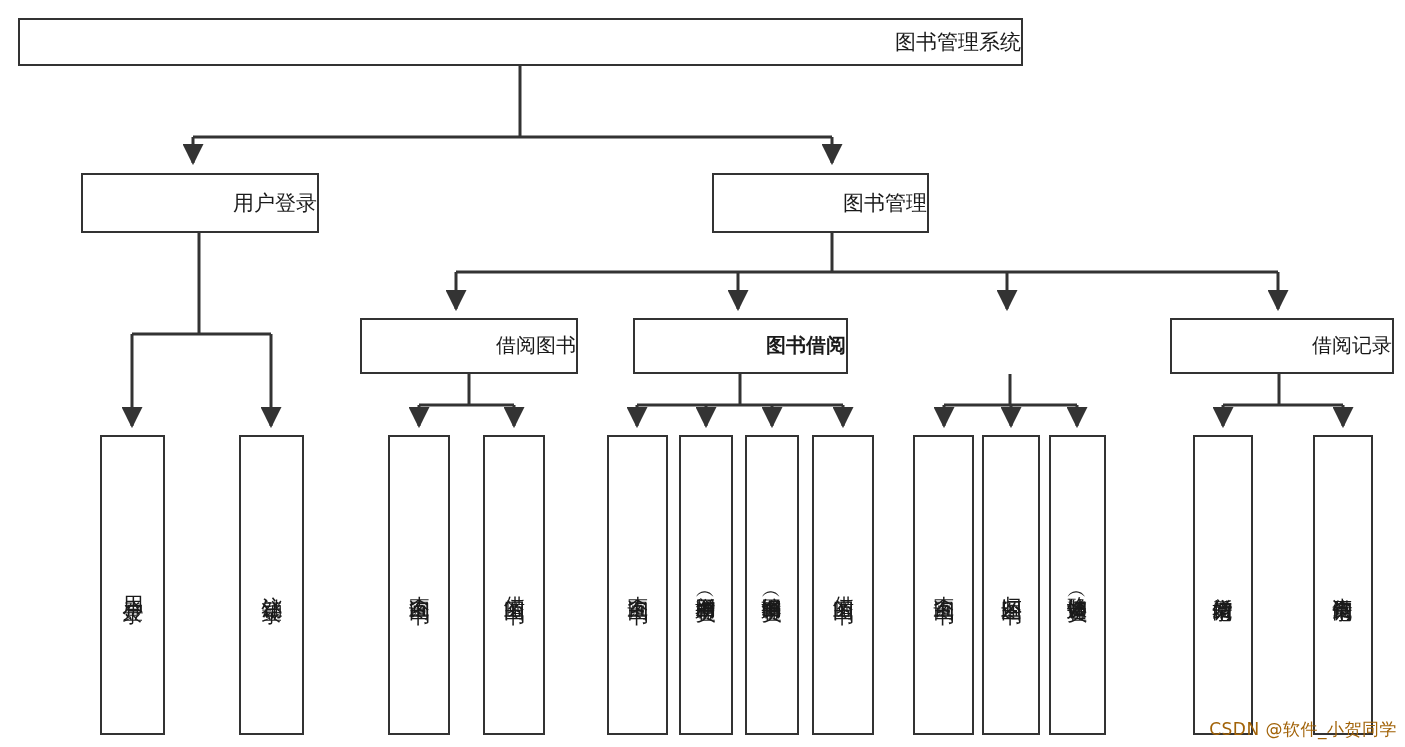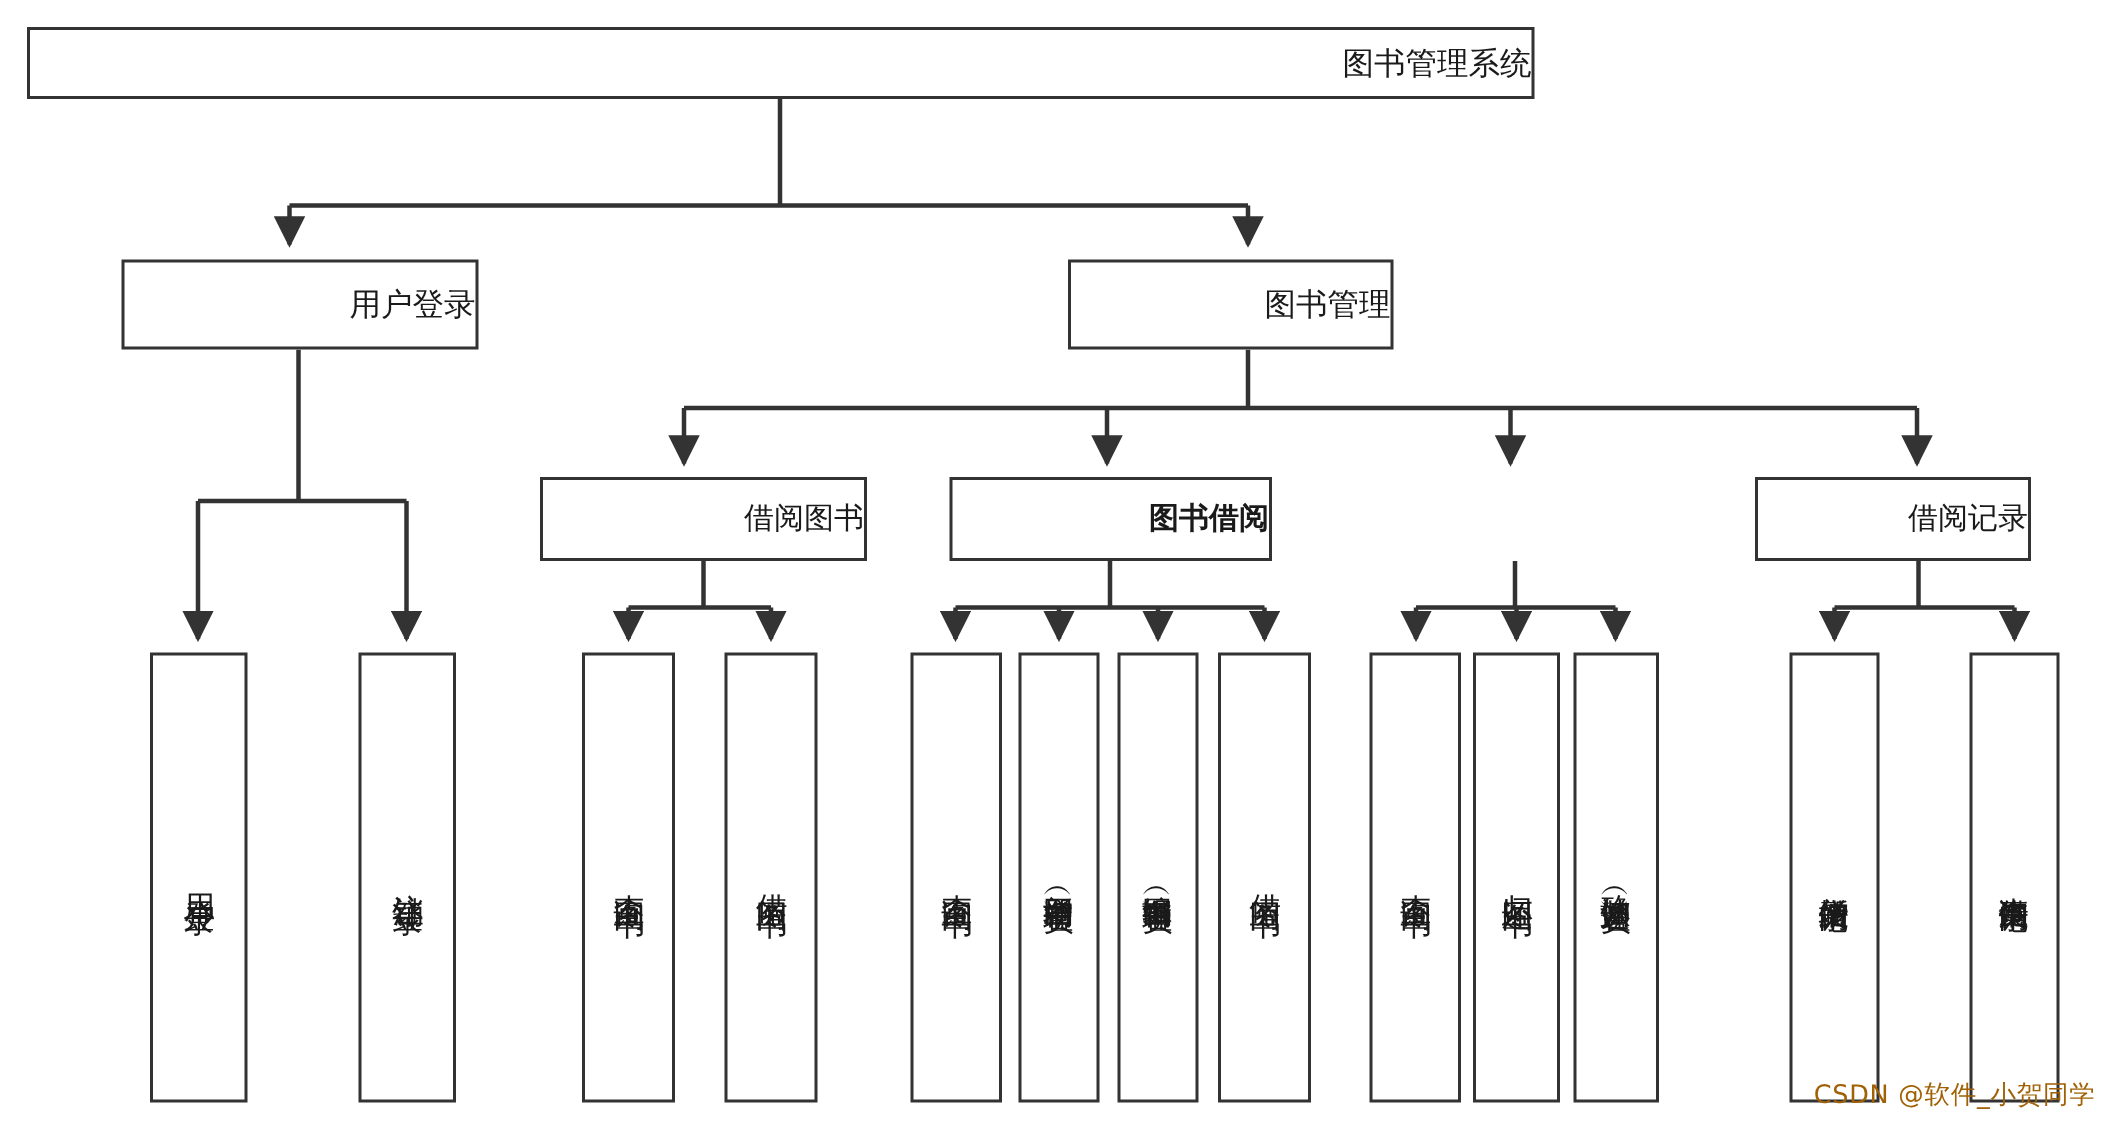--- a/index.html
+++ b/index.html
@@ -143,21 +143,21 @@
 
   <div class="node level2" style="left:360px; top:318px; width:218px; height:56px;">
     <span class="node-label">借阅图书</span>
   </div>
 
   <div class="node level2" style="left:633px; top:318px; width:215px; height:56px;font-weight:bold;">
     <span class="node-label">图书借阅</span>
   </div>
 
 
-  <div class="node level2" style="left:1170px; top:318px; width:184px; height:56px;">
+  <div class="node level2" style="left:1170px; top:318px; width:224px; height:56px;">
     <span class="node-label">借阅记录</span>
   </div>
 
   <div class="node leaf" style="left:100px; top:435px; width:65px; height:300px;">
     <span class="node-label">用户登录</span>
   </div>
 
   <div class="node leaf" style="left:239px; top:435px; width:65px; height:300px;">
     <span class="node-label">注销登录</span>
   </div>

